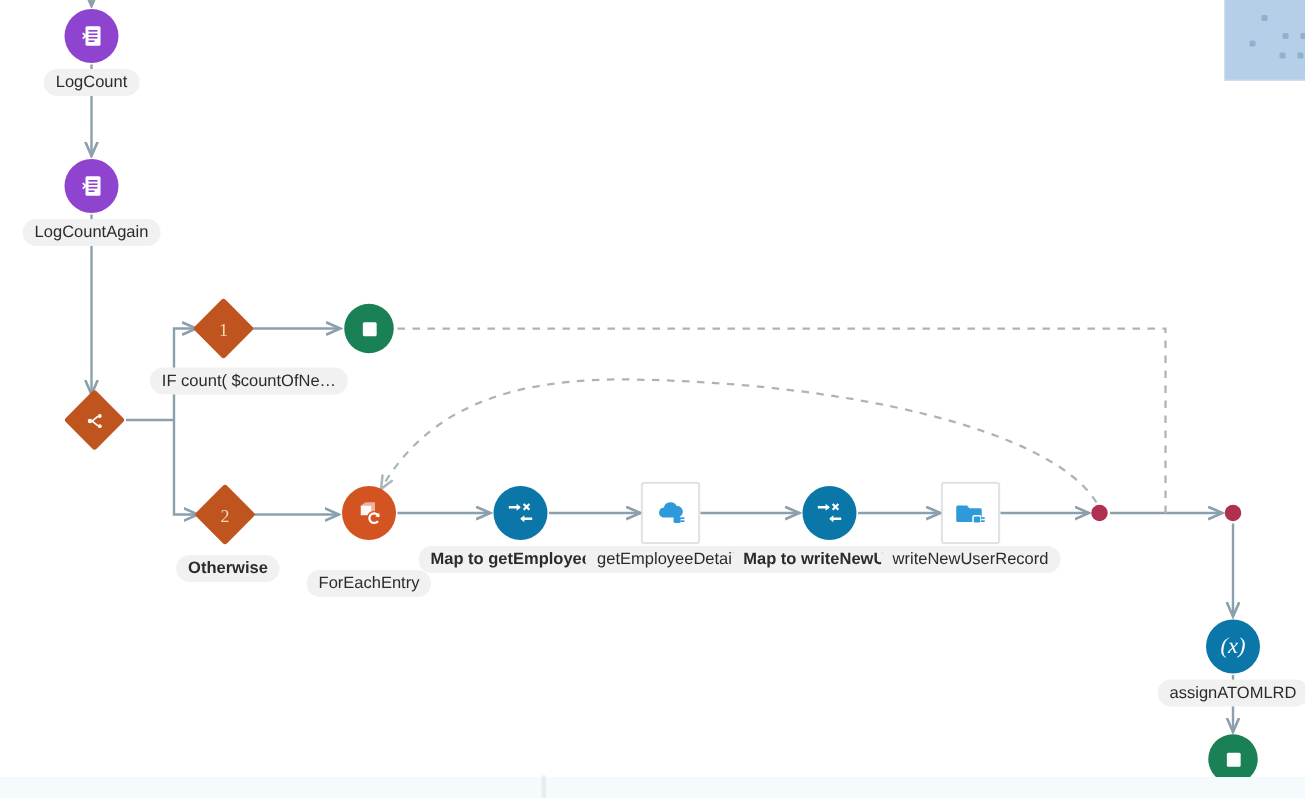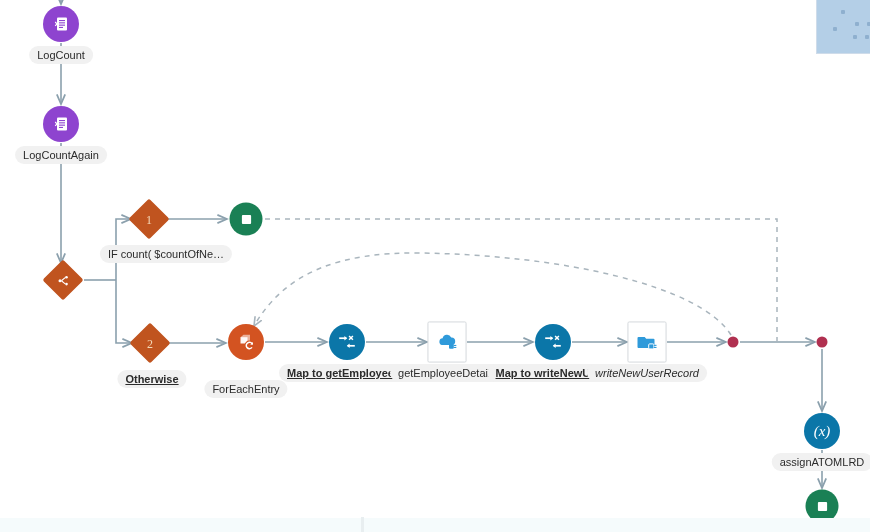--- a/index.html
+++ b/index.html
@@ -93,21 +93,21 @@
     transform: translate(-50%, 0);
     background: #f1f1f1;
     color: #2b2b2b;
     font-size: 11px;
     line-height: 14px;
     padding: 2px 8px;
     border-radius: 9px;
     white-space: nowrap;
     font-family: "Liberation Sans", sans-serif;
   }
-  .label.bold { font-weight: bold; text-decoration: underline; }
+  .label.bold { font-weight: bold; }
 
   
   #minimap {
     position: absolute;
     left: 816px;
     top: 0px;
     width: 54px;
     height: 54px;
     background: #b4cfe7;
     border: 1px solid #cfdcea;
@@ -314,21 +314,21 @@
   <div class="node" style="left:647px; top:342px;">
     <div class="sq-node">
       <svg width="24" height="24" viewBox="0 0 24 24">
         <path d="M3,6.5 h6.2 l1.5,1.8 h7.3 a1,1 0 0 1 1,1 v7.2 a1,1 0 0 1 -1,1 h-15 a1,1 0 0 1 -1,-1 v-9 a1,1 0 0 1 1,-1 z" fill="#2f9ada"></path>
         <rect x="13.2" y="13.4" width="5.2" height="5" rx="1" fill="#2f9ada" stroke="#ffffff" stroke-width="1"></rect>
         <rect x="18.4" y="14.3" width="2.6" height="1.1" fill="#2f9ada"></rect>
         <rect x="18.4" y="16.4" width="2.6" height="1.1" fill="#2f9ada"></rect>
       </svg>
     </div>
   </div>
-  <div class="label" style="left:647px; top:364px;font-style:italic;">writeNewUserRecord</div>
+  <div class="label" style="left:647px; top:364px;">writeNewUserRecord</div>
 
   <div class="node" style="left:733px; top:342px;">
     <div class="dot-red"></div>
   </div>
 
   <div class="node" style="left:822px; top:342px;">
     <div class="dot-red"></div>
   </div>
 
   <div class="node" style="left:822px; top:431px;">

